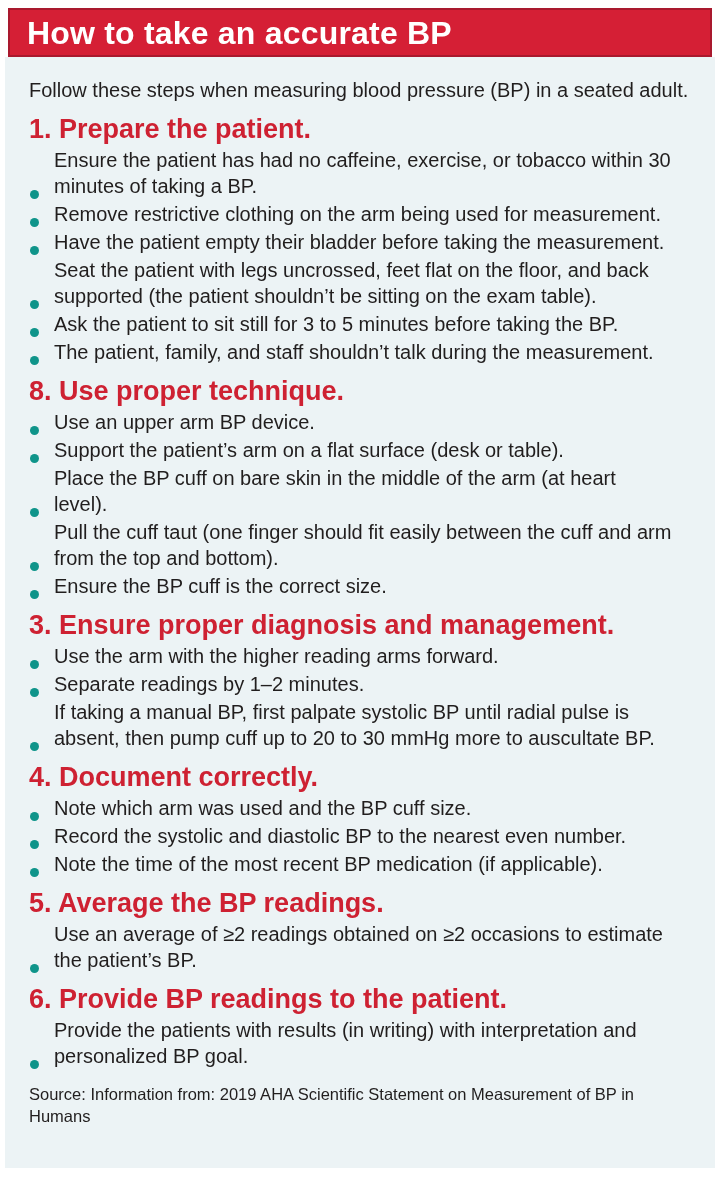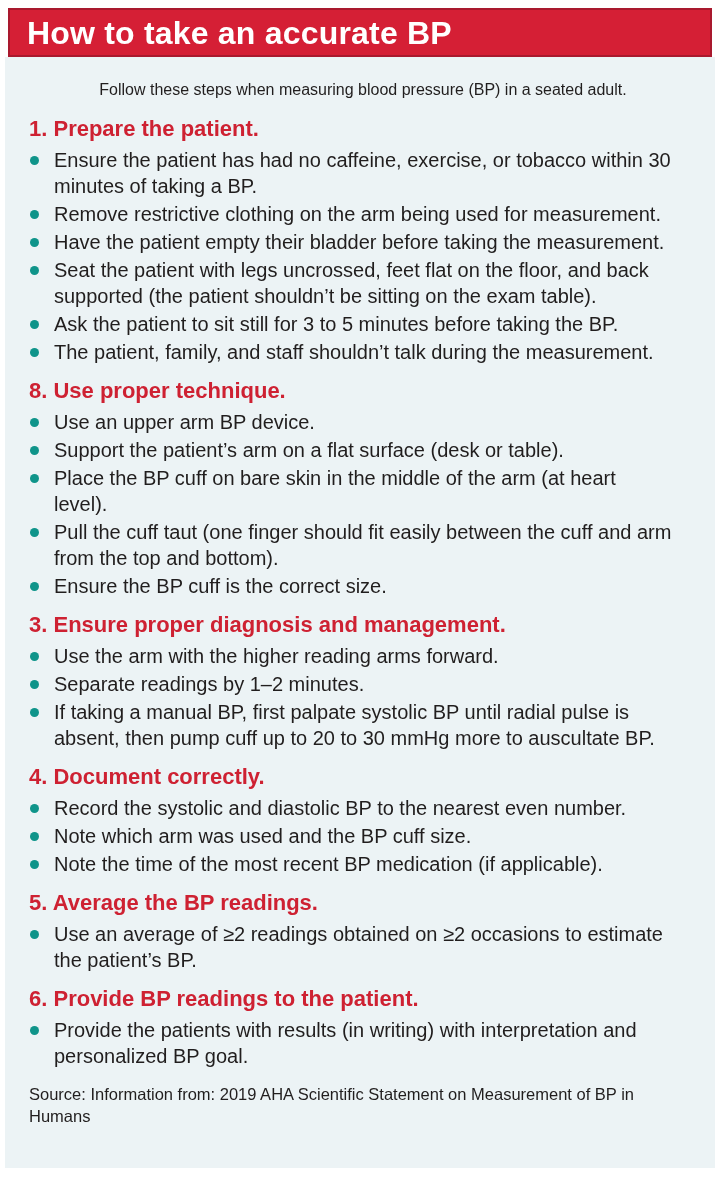--- a/index.html
+++ b/index.html
@@ -39,40 +39,39 @@
   }
   .content {
     box-sizing: border-box;
     margin: 0 5px;
     height: 1126px;
     background: var(--page-bg, #ecf3f5);
     padding: 20px 18px 0 24px;
     overflow: hidden;
   }
   .intro {
-    font-size: 16px;
+    font-size: 20px;
     line-height: 26px;
     margin: 0 0 10px 0;
-    text-align: center;
   }
   h2.sec-heading {
     margin: 12px 0 4px 0;
-    font-size: 22px;
+    font-size: 27px;
     line-height: 28px;
     font-weight: bold;
     color: var(--heading-red, #ce2132);
   }
   ul.bullets {
     list-style: none;
     margin: 0;
     padding: 0;
   }
   ul.bullets li {
     display: flex;
-    align-items: flex-start;
+    align-items: flex-end;
     margin: 0 0 2px 0;
   }
   .dot {
     flex: none;
     width: 9px;
     height: 9px;
     border-radius: 50%;
     background: var(--bullet-teal, #0f948a);
     margin: 9px 15px 0 1px;
   }
@@ -172,25 +171,25 @@
             <span class="btext">If taking a manual BP, first palpate systolic BP until radial pulse is absent, then pump cuff up to 20 to 30 mmHg more to auscultate BP.</span>
           </li>
       </ul>
     </section>
 
     <section>
       <h2 class="sec-heading">4. Document correctly.</h2>
       <ul class="bullets">
         <li>
             <span class="dot"></span>
+            <span class="btext">Note which arm was used and the BP cuff size.</span>
+          </li>
+        <li>
+            <span class="dot"></span>
             <span class="btext">Record the systolic and diastolic BP to the nearest even number.</span>
-          </li>
-        <li>
-            <span class="dot"></span>
-            <span class="btext">Note which arm was used and the BP cuff size.</span>
           </li>
         <li>
             <span class="dot"></span>
             <span class="btext">Note the time of the most recent BP medication (if applicable).</span>
           </li>
       </ul>
     </section>
 
     <section>
       <h2 class="sec-heading">5. Average the BP readings.</h2>

